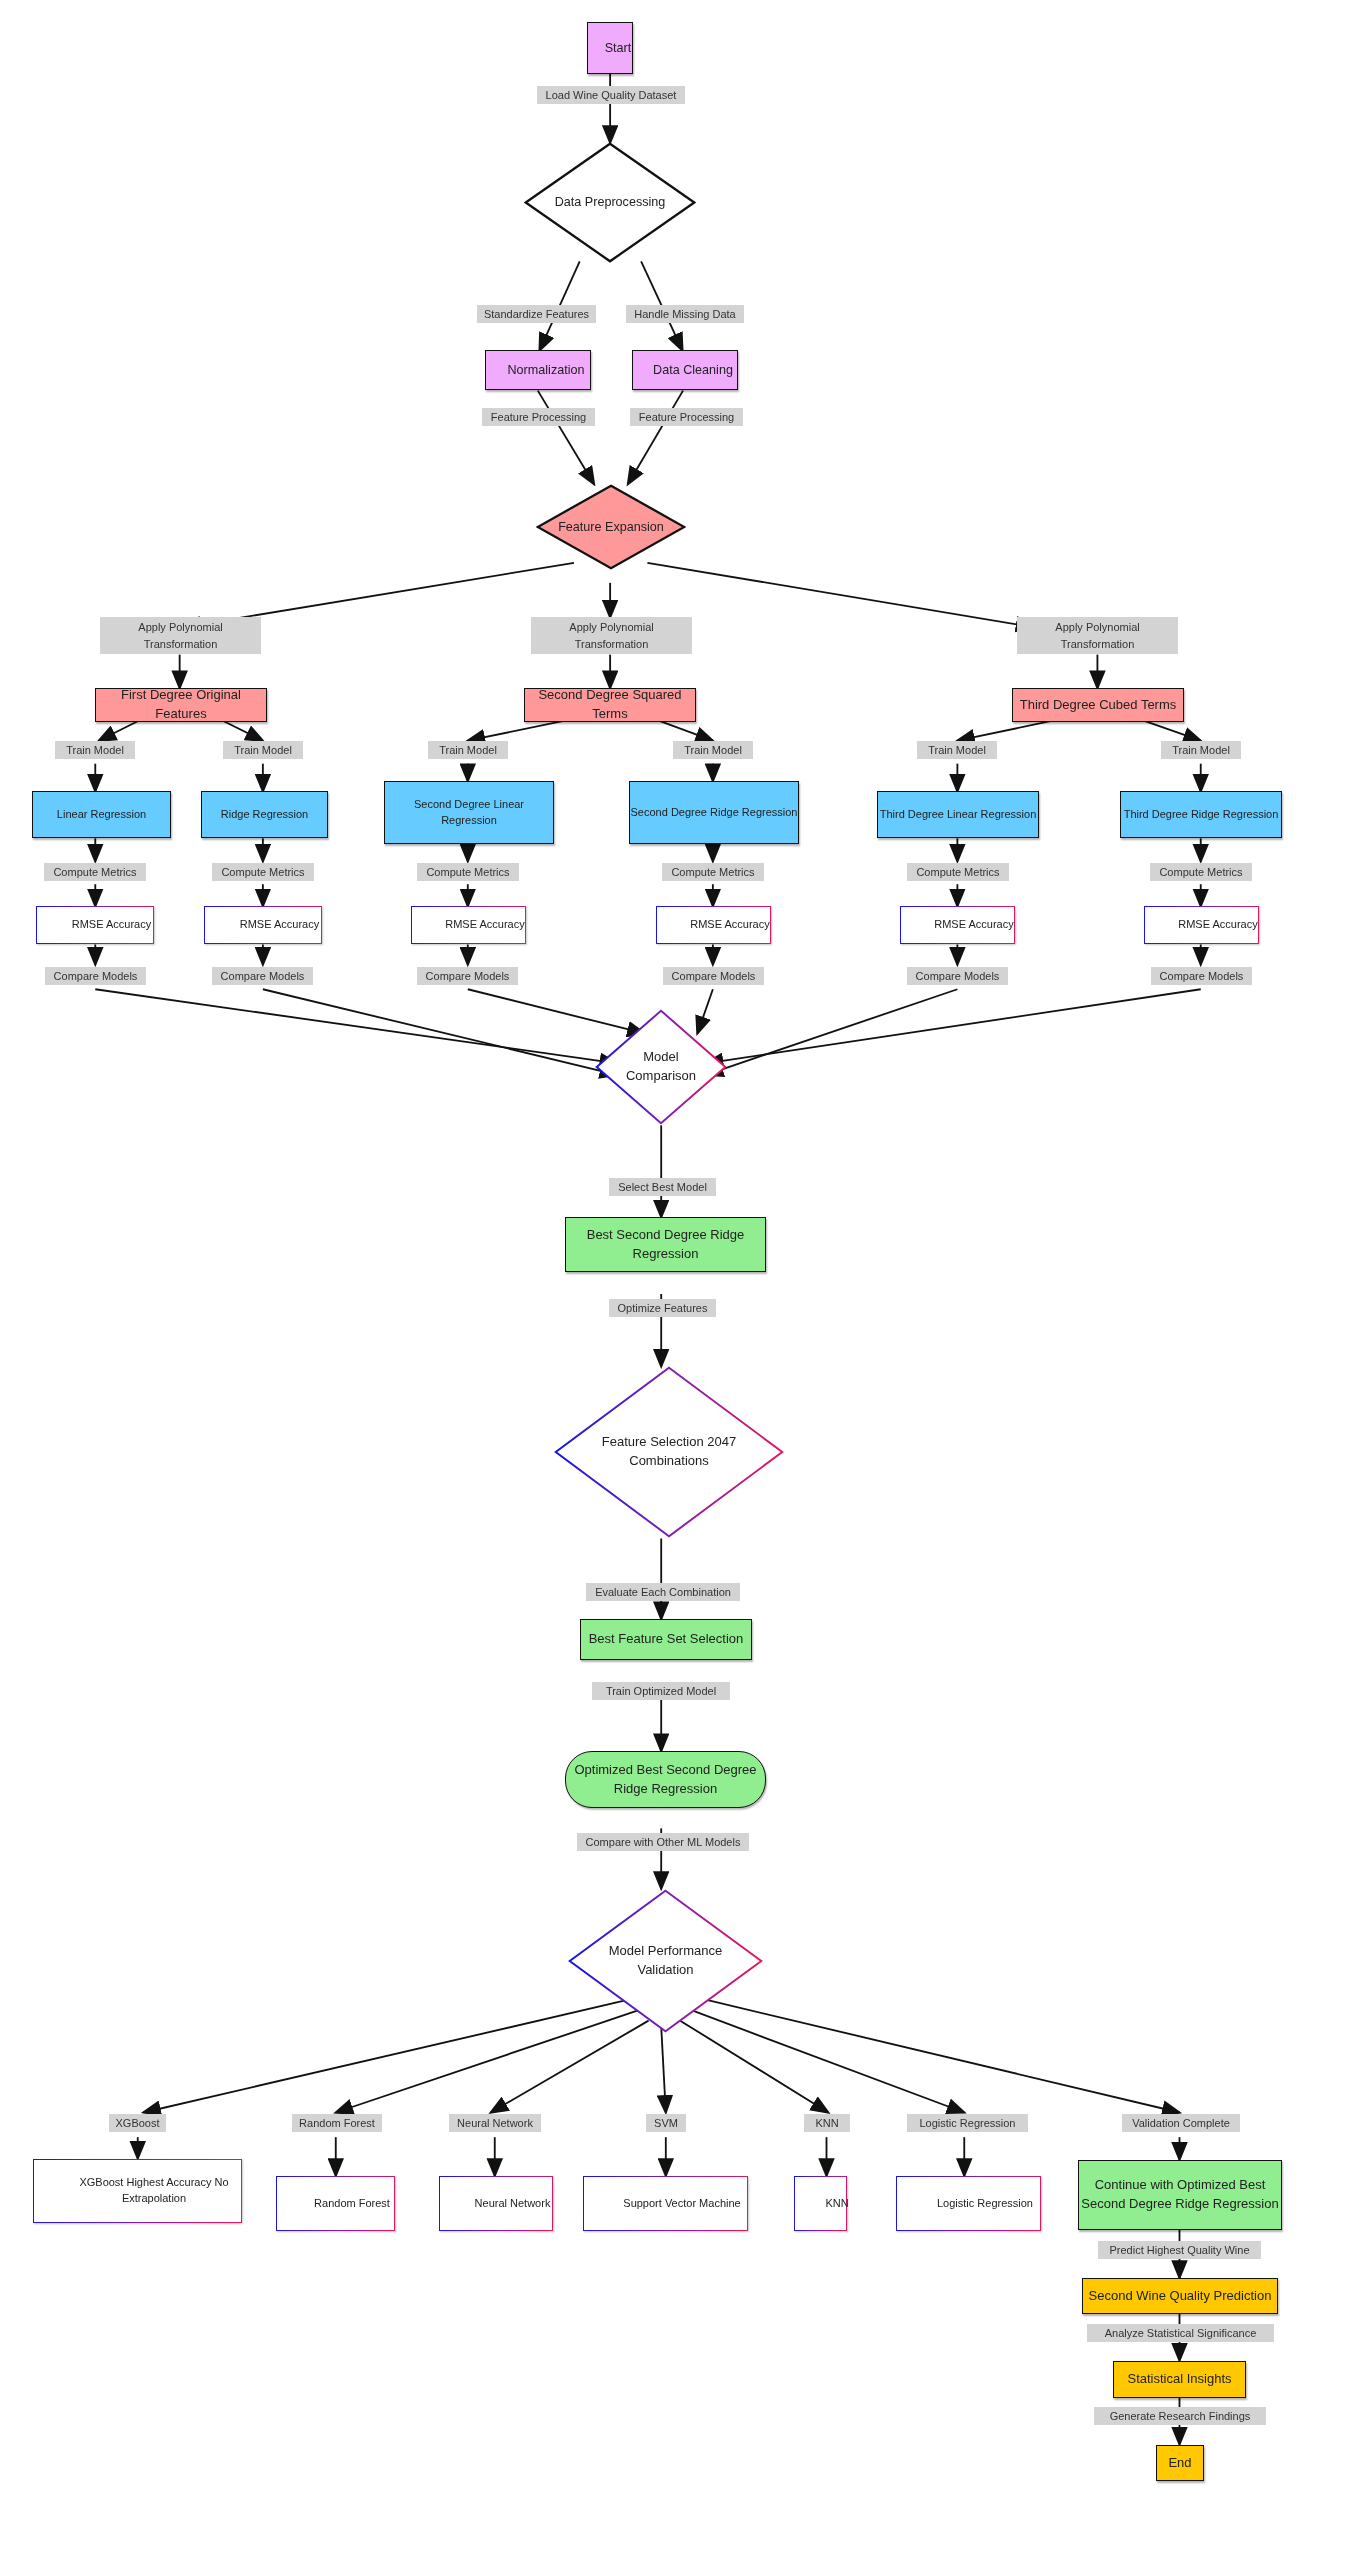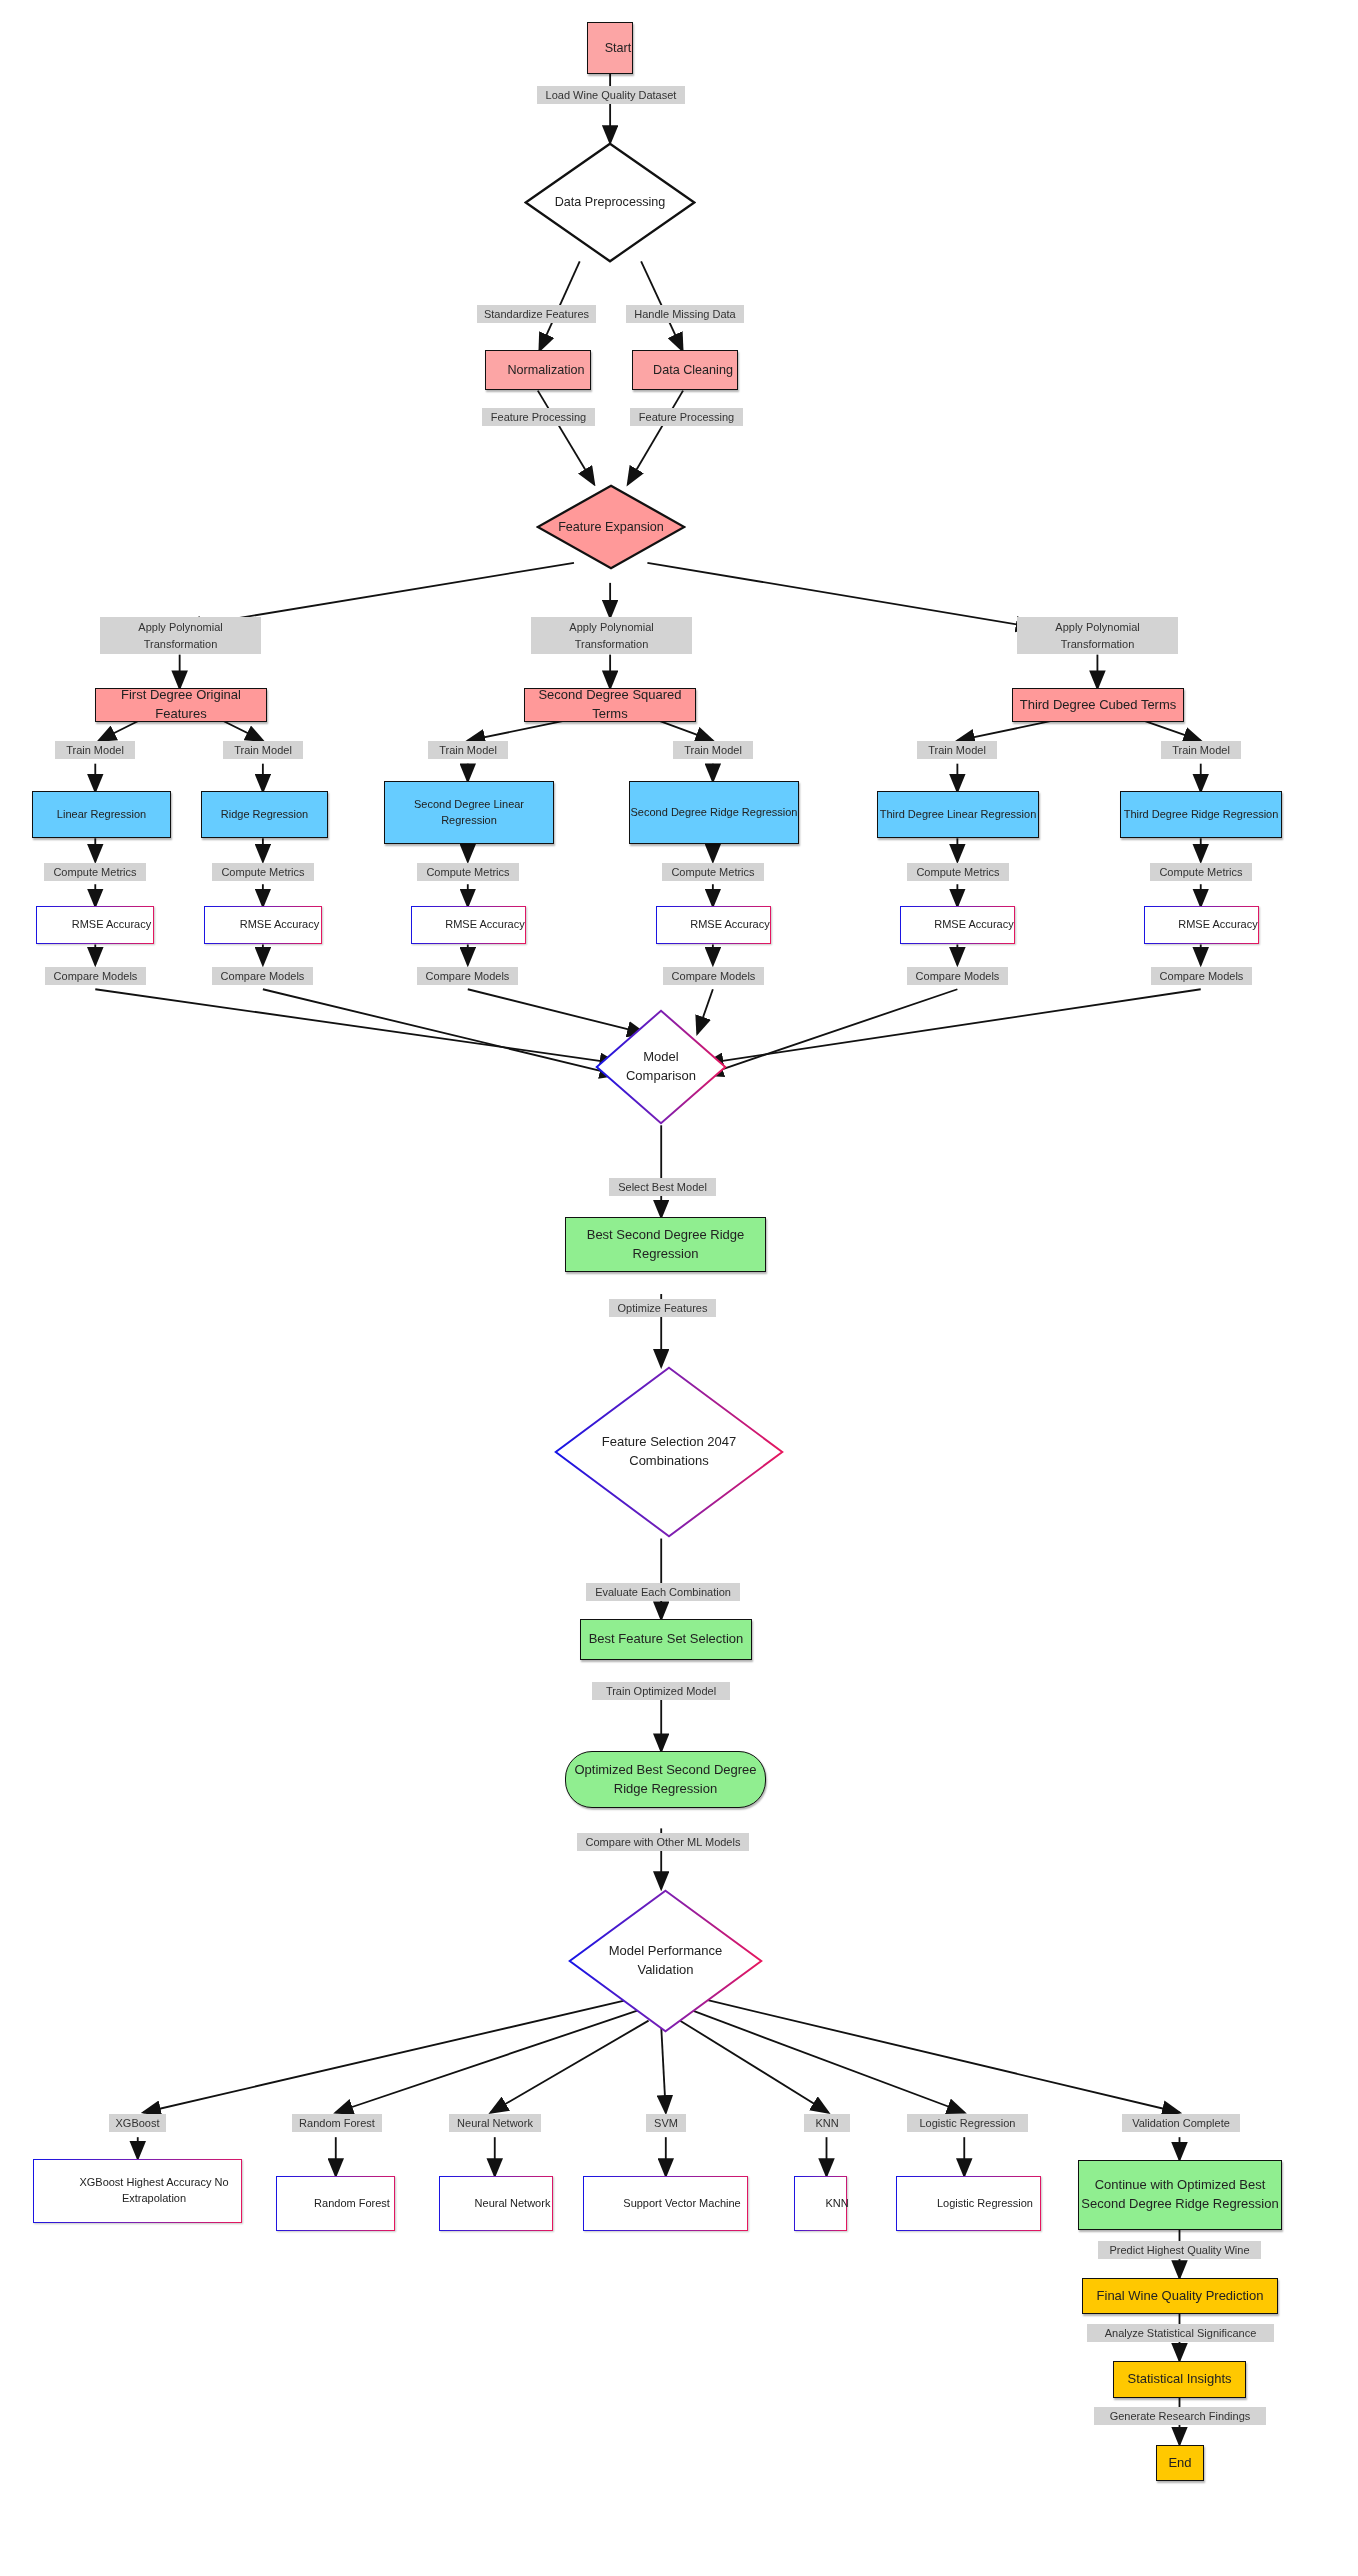--- a/index.html
+++ b/index.html
@@ -4,21 +4,21 @@
 <style>
   html,body{margin:0;padding:0;background:#ffffff;}
   body{font-family:"Liberation Sans","DejaVu Sans",sans-serif;}
   #canvas{position:relative;width:1358px;height:2576px;background:#fff;overflow:hidden;}
   svg#wires{position:absolute;left:0;top:0;width:1358px;height:2576px;pointer-events:none;}
 
   .node{position:absolute;box-sizing:border-box;display:flex;align-items:center;justify-content:center;
         text-align:center;color:#222;line-height:1.45;}
 
   
-  .rect{background:#fca5a5;border:1.7px solid #111;box-shadow:1.1px 1.7px 1.7px rgba(0,0,0,.30);padding-left:16px;}
+  .rect{background:#f0abfc;border:1.7px solid #111;box-shadow:1.1px 1.7px 1.7px rgba(0,0,0,.30);padding-left:16px;}
   
   .pink{background:#ff9999;border:1.7px solid #111;box-shadow:1.1px 1.7px 1.7px rgba(0,0,0,.30);}
   
   .blue{background:#66ccff;border:1.7px solid #111;box-shadow:1.1px 1.7px 1.7px rgba(0,0,0,.30);}
   
   .green{background:#90ee90;border:1.7px solid #111;box-shadow:1.1px 1.7px 1.7px rgba(0,0,0,.30);}
   
   .gold{background:#ffc800;border:1.7px solid #111;box-shadow:1.1px 1.7px 1.7px rgba(0,0,0,.30);}
 
   
@@ -276,21 +276,21 @@
   </div>
   <div class="node grad fs19" style="left:896px;top:2176px;width:145px;height:55px;">
     <span>Logistic Regression</span>
   </div>
 
   <div class="node green fs20" style="left:1078px;top:2160px;width:204px;height:70px;">
     <span>Continue with Optimized Best Second Degree Ridge Regression</span>
   </div>
 
   <div class="node gold fs20" style="left:1082px;top:2278px;width:196px;height:36px;">
-    <span>Final Wine Quality Prediction</span>
+    <span>Second Wine Quality Prediction</span>
   </div>
   <div class="node gold fs20" style="left:1113px;top:2361px;width:133px;height:37px;">
     <span>Statistical Insights</span>
   </div>
   <div class="node gold fs20" style="left:1156px;top:2445px;width:48px;height:36px;">
     <span>End</span>
   </div>
 
   <div class="elabel fs19" style="left:537px;top:86px;width:148px;height:18.4px;">
     <span>Load Wine Quality Dataset</span>

